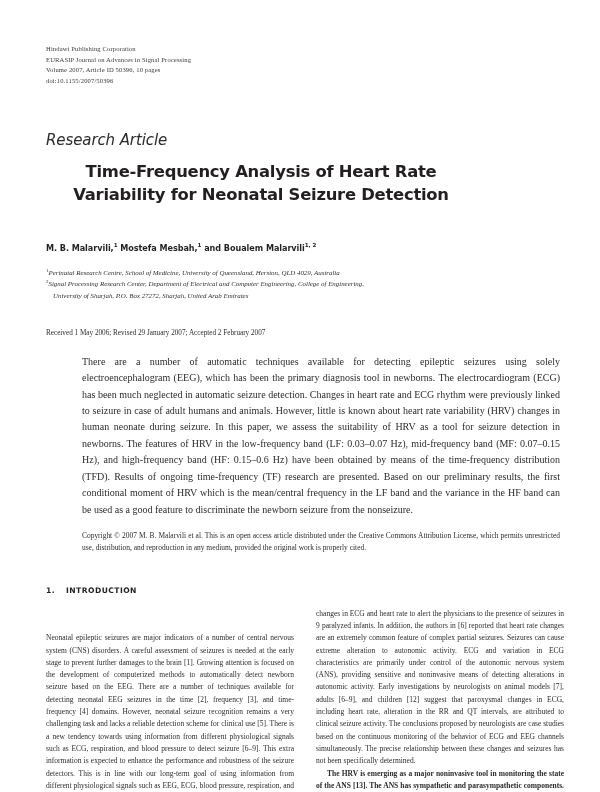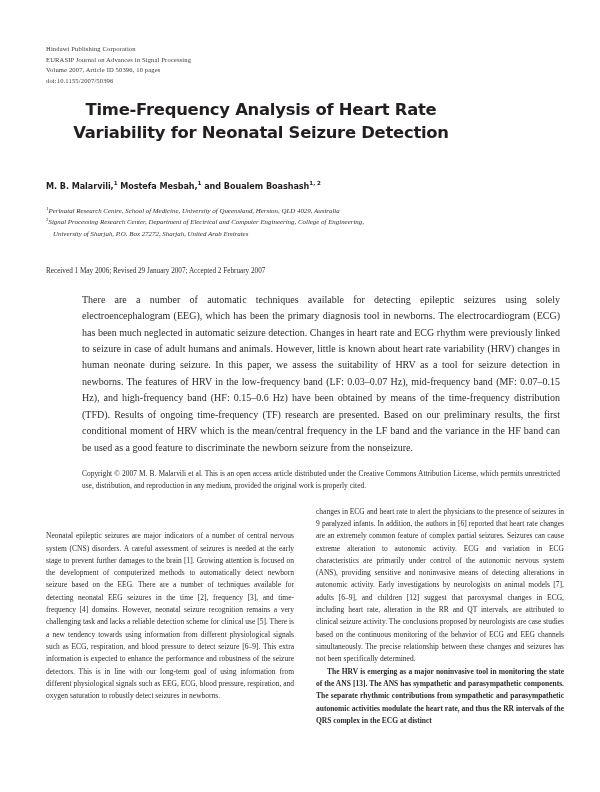--- a/index.html
+++ b/index.html
@@ -149,37 +149,41 @@
 
 <div class="page">
 
   <div class="pub-header">
     <div>Hindawi Publishing Corporation</div>
     <div>EURASIP Journal on Advances in Signal Processing</div>
     <div>Volume 2007, Article ID 50396, 10 pages</div>
     <div>doi:10.1155/2007/50396</div>
   </div>
 
+  <div class="kicker">Research Article</div>
   <div class="doc-title">Time-Frequency Analysis of Heart Rate Variability for Neonatal Seizure Detection</div>
 
   <div class="authors">
-    <span>M. B. Malarvili,</span><sup>1</sup><span> Mostefa Mesbah,</span><sup>1</sup><span> and Boualem Boashash</span><sup>1, 2</sup>
+    <span>M. B. Malarvili,</span><sup>1</sup><span> Mostefa Mesbah,</span><sup>1</sup><span> and Boualem Malarvili</span><sup>1, 2</sup>
   </div>
 
   <div class="affils">
     <div class="aff"><sup>1</sup><span>Perinatal Research Centre, School of Medicine, University of Queensland, Herston, QLD 4029, Australia</span></div>
     <div class="aff"><sup>2</sup><span>Signal Processing Research Center, Department of Electrical and Computer Engineering, College of Engineering,</span></div>
     <div class="aff2line">University of Sharjah, P.O. Box 27272, Sharjah, United Arab Emirates</div>
   </div>
 
   <div class="received">Received 1 May 2006; Revised 29 January 2007; Accepted 2 February 2007</div>
 
   <div class="abstract">There are a number of automatic techniques available for detecting epileptic seizures using solely electroencephalogram (EEG), which has been the primary diagnosis tool in newborns. The electrocardiogram (ECG) has been much neglected in automatic seizure detection. Changes in heart rate and ECG rhythm were previously linked to seizure in case of adult humans and animals. However, little is known about heart rate variability (HRV) changes in human neonate during seizure. In this paper, we assess the suitability of HRV as a tool for seizure detection in newborns. The features of HRV in the low-frequency band (LF: 0.03–0.07 Hz), mid-frequency band (MF: 0.07–0.15 Hz), and high-frequency band (HF: 0.15–0.6 Hz) have been obtained by means of the time-frequency distribution (TFD). Results of ongoing time-frequency (TF) research are presented. Based on our preliminary results, the first conditional moment of HRV which is the mean/central frequency in the LF band and the variance in the HF band can be used as a good feature to discriminate the newborn seizure from the nonseizure.</div>
   <div class="copyright">Copyright © 2007 M. B. Malarvili et al. This is an open access article distributed under the Creative Commons Attribution License, which permits unrestricted use, distribution, and reproduction in any medium, provided the original work is properly cited.</div>
 
+  <div class="section-head">
+    <span class="num">1.</span><span>INTRODUCTION</span>
+  </div>
 
   <div class="columns">
     <div class="col">
       <p>Neonatal epileptic seizures are major indicators of a number of central nervous system (CNS) disorders. A careful assessment of seizures is needed at the early stage to prevent further damages to the brain [1]. Growing attention is focused on the development of computerized methods to automatically detect newborn seizure based on the EEG. There are a number of techniques available for detecting neonatal EEG seizures in the time [2], frequency [3], and time-frequency [4] domains. However, neonatal seizure recognition remains a very challenging task and lacks a reliable detection scheme for clinical use [5]. There is a new tendency towards using information from different physiological signals such as ECG, respiration, and blood pressure to detect seizure [6–9]. This extra information is expected to enhance the performance and robustness of the seizure detectors. This is in line with our long-term goal of using information from different physiological signals such as EEG, ECG, blood pressure, respiration, and oxygen saturation to robustly detect seizures in newborns.</p>
     </div>
     <div class="col">
       <p>changes in ECG and heart rate to alert the physicians to the presence of seizures in 9 paralyzed infants. In addition, the authors in [6] reported that heart rate changes are an extremely common feature of complex partial seizures. Seizures can cause extreme alteration to autonomic activity. ECG and variation in ECG characteristics are primarily under control of the autonomic nervous system (ANS), providing sensitive and noninvasive means of detecting alterations in autonomic activity. Early investigations by neurologists on animal models [7], adults [6–9], and children [12] suggest that paroxysmal changes in ECG, including heart rate, alteration in the RR and QT intervals, are attributed to clinical seizure activity. The conclusions proposed by neurologists are case studies based on the continuous monitoring of the behavior of ECG and EEG channels simultaneously. The precise relationship between these changes and seizures has not been specifically determined.</p>
       <p>The HRV is emerging as a major noninvasive tool in monitoring the state of the ANS [13]. The ANS has sympathetic and parasympathetic components. The separate rhythmic contributions from sympathetic and parasympathetic autonomic activities modulate the heart rate, and thus the RR intervals of the QRS complex in the ECG at distinct</p>
     </div>
   </div>

